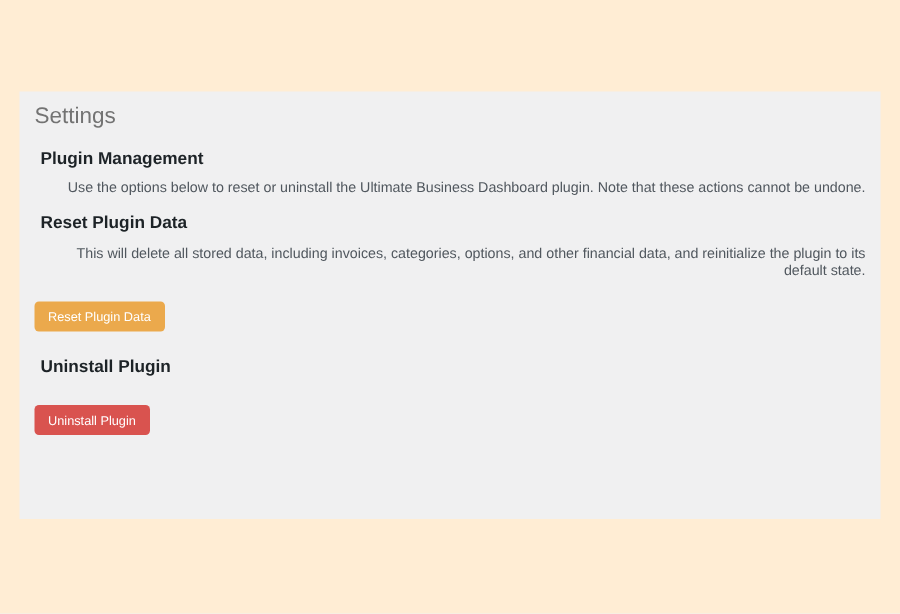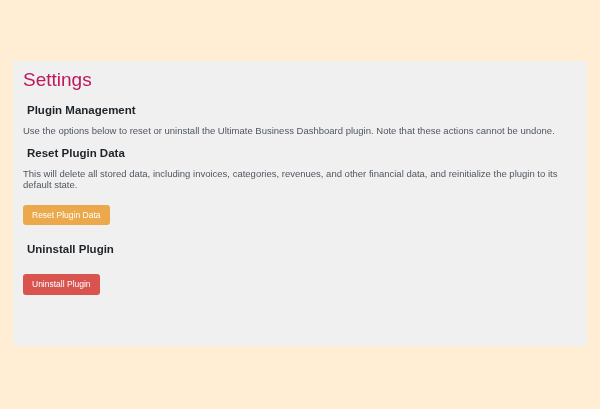--- a/index.html
+++ b/index.html
@@ -18,39 +18,40 @@
     position: absolute;
     left: 13px;
     top: 61px;
     width: 574px;
     height: 285px;
     background: #f0f0f1;
     box-sizing: border-box;
     padding: 9px 10px;
   }
   .page-title {
-    font-size: 19px;
+    font-size: 15px;
     font-weight: 400;
-    color: #be185d;
+    color: #737373;
     line-height: 1.1;
     margin: 0 0 13px 0;
   }
   .section-heading {
     font-size: 11.5px;
     font-weight: 700;
     color: #1d2327;
     line-height: 1.1;
     margin: 0 0 9px 4px;
   }
   .section-desc {
     font-size: 9.5px;
     font-weight: 400;
     color: #50575e;
     line-height: 1.15;
     margin: 0 0 11px 0;
+    text-align: right;
   }
   .btn {
     display: inline-block;
     border: none;
     border-radius: 3px;
     color: #ffffff;
     font-family: "Liberation Sans", sans-serif;
     font-size: 8.5px;
     line-height: 1;
     padding: 6px 9px;
@@ -80,21 +81,21 @@
 
   <h1 class="page-title">Settings</h1>
 
   <div class="section-management">
     <h2 class="section-heading">Plugin Management</h2>
     <p class="section-desc">Use the options below to reset or uninstall the Ultimate Business Dashboard plugin. Note that these actions cannot be undone.</p>
   </div>
 
   <div class="section-reset">
     <h2 class="section-heading">Reset Plugin Data</h2>
-    <p class="section-desc">This will delete all stored data, including invoices, categories, revenues, and other financial data, and reinitialize the plugin to its default state.</p>
+    <p class="section-desc">This will delete all stored data, including invoices, categories, options, and other financial data, and reinitialize the plugin to its default state.</p>
     <button class="btn btn-reset">Reset Plugin Data</button>
   </div>
 
   <div class="section-uninstall">
     <h2 class="section-heading">Uninstall Plugin</h2>
     <button class="btn btn-uninstall">Uninstall Plugin</button>
   </div>
 
 </div>
 

